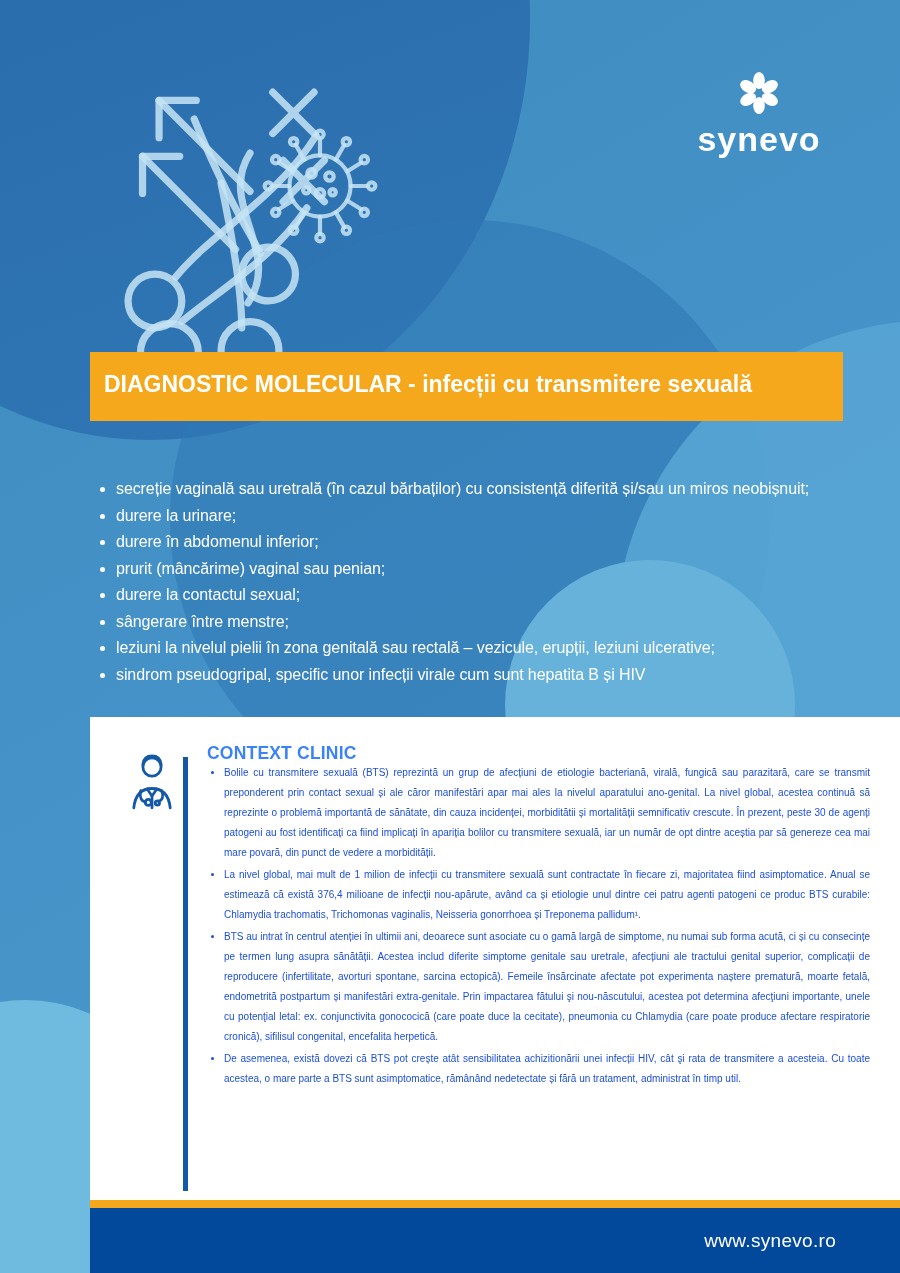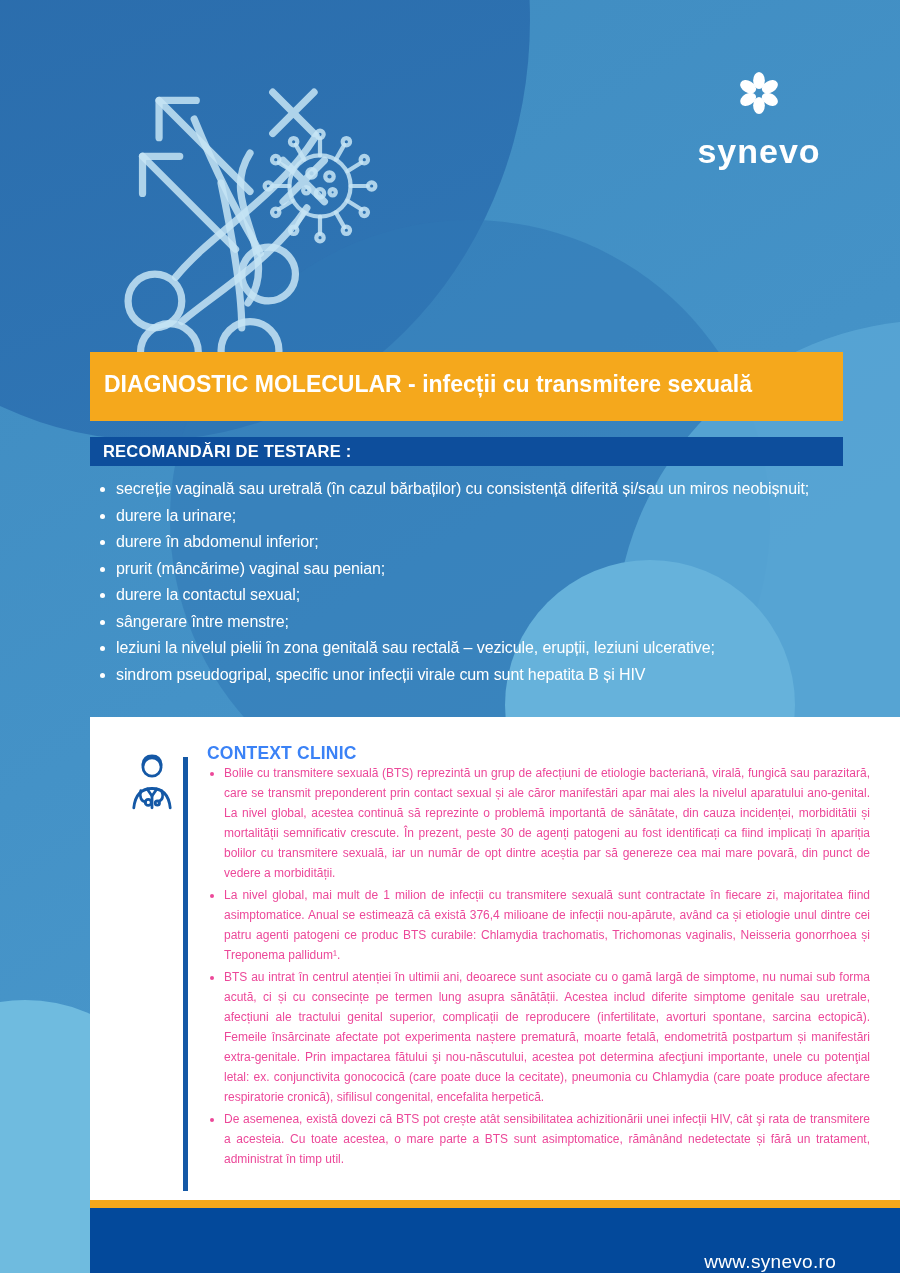--- a/index.html
+++ b/index.html
@@ -22,21 +22,21 @@
                     background:#58A5D4; opacity:.9; }
   .blob-light-bl  { left:-135px; top:1000px; width:320px; height:320px;
                     background:#6FBBDF; }
 
   .art { position:absolute; }
   .art-symbols { left:95px; top:55px; }
   .art-virus   { left:262px; top:128px; }
 
   
   .logo { position:absolute; top:70px; right:56px; width:170px;
-          display:flex; flex-direction:column; align-items:center; gap:16px; }
+          display:flex; flex-direction:column; align-items:center; gap:4px; }
   .logo-text { color:#fff; font-size:34px; font-weight:600; letter-spacing:1px; }
 
   
   .title-banner {
     position:absolute; left:90px; top:352px; width:753px; min-height:69px;
     background:#F5A81C; color:#fff; padding:18px 16px 8px 14px;
     font-size:23px; font-weight:bold; line-height:28px;
   }
   
   .rec-bar {
@@ -61,30 +61,30 @@
   .panel-divider {
     position:absolute; left:93px; top:40px; width:4.5px; height:434px;
     background:#1458A6;
   }
   .ctx-heading {
     position:absolute; left:117px; top:26px;
     color:#3b82f6; font-size:17.5px; font-weight:bold; letter-spacing:.2px;
   }
   .ctx-list {
     position:absolute; left:117px; top:46px; width:663px;
-    color:#ec4899; font-size:12px; line-height:20px; text-align:justify;
+    color:#1d4ed8; font-size:10px; line-height:20px; text-align:justify;
   }
   .ctx-list ul { list-style:disc; padding-left:17px; }
   .ctx-list li { margin-bottom:2px; }
 
   
   .footer-accent { position:absolute; left:90px; top:1200px; width:810px; height:8px;
                    background:#F5A81C; }
   .footer { position:absolute; left:90px; top:1208px; width:810px; height:65px;
-            background:#03499B; display:flex; align-items:flex-end; justify-content:flex-end; }
+            background:#03499B; display:flex; align-items:center; justify-content:flex-end; }
   .footer-url { color:#fff; font-size:19px; margin-right:64px; letter-spacing:.3px;
                 text-decoration:none; }
 </style>
 </head>
 <body>
 
 <div class="page">
 
   <div class="blob blob-dark-tl"></div>
   <div class="blob blob-mid-c"></div>
@@ -166,23 +166,20 @@
           </g>
       </g>
     </svg>
     <div class="logo-text">synevo</div>
   </div>
 
   <div class="title-banner">
     <div>DIAGNOSTIC MOLECULAR - infecții cu transmitere sexuală</div>
   </div>
 
-  <div class="rec-bar">
-    <span>RECOMANDĂRI DE TESTARE :</span>
-  </div>
 
   <div class="rec-list">
     <ul>
       <li>secreție vaginală sau uretrală (în cazul bărbaților) cu consistență diferită și/sau un miros neobișnuit;</li>
       <li>durere la urinare;</li>
       <li>durere în abdomenul inferior;</li>
       <li>prurit (mâncărime) vaginal sau penian;</li>
       <li>durere la contactul sexual;</li>
       <li>sângerare între menstre;</li>
       <li>leziuni la nivelul pielii în zona genitală sau rectală – vezicule, erupții, leziuni ulcerative;</li>

